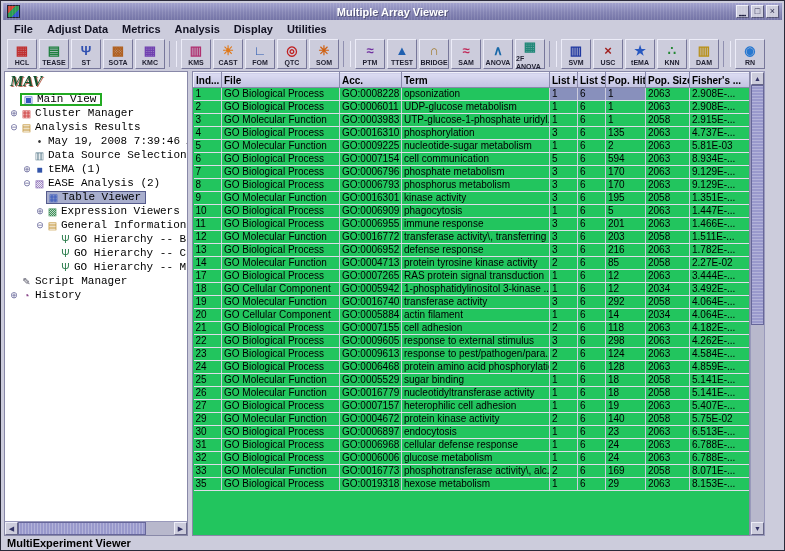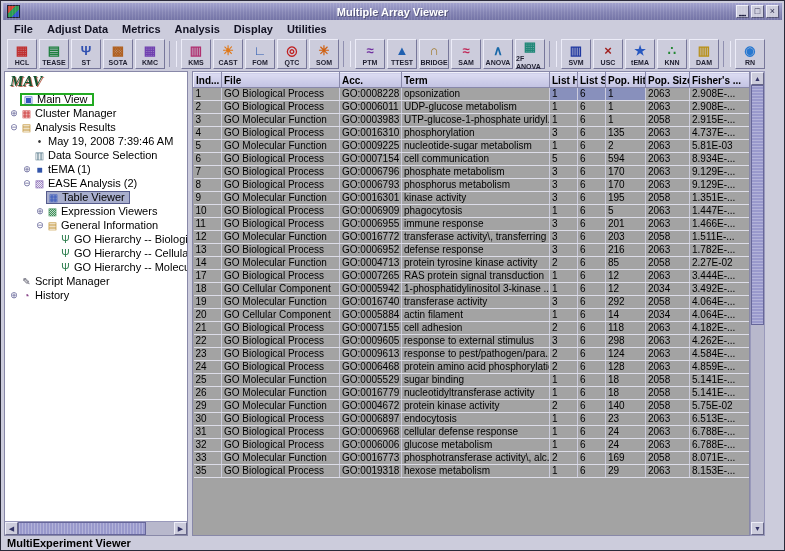--- a/index.html
+++ b/index.html
@@ -43,42 +43,42 @@
 
   
   .treepanel{position:absolute;left:1px;top:0;width:184px;bottom:0;background:#ffffff;border:1px solid #8888a8;box-sizing:border-box;overflow:hidden;}
   .logo{font-family:"Liberation Serif",serif;font-style:italic;font-weight:bold;font-size:15px;color:#14532d;padding:1px 5px 2px 5px;text-shadow:1px 1px 0 #bb6655;}
   .tree-row{height:14px;display:flex;align-items:center;font-size:11px;white-space:nowrap;color:#000;}
   .toggle{width:12px;font-size:9px;line-height:10px;color:#666699;text-align:center;flex:0 0 auto;}
   .nicon{width:13px;font-size:10px;line-height:11px;text-align:center;flex:0 0 auto;}
   .node{display:inline-flex;align-items:center;height:13px;box-sizing:border-box;padding-right:2px;}
   .node.green{border:2px solid #22aa22;}
   .node.sel{background:#a8aecd;border:1px solid #555b8c;}
-  .tree-label{padding:0 2px;}
+  .tree-label{padding:0 2px;font-family:Liberation Mono, monospace;}
 
   
   .i-main-view-icon{color:#3355bb}.i-cluster-manager-icon{color:#cc3333}.i-analysis-results-icon{color:#bb8822}
   .i-bullet-icon{color:#333333}.i-data-source-icon{color:#557788}.i-tema-node-icon{color:#3355aa}
   .i-ease-analysis-icon{color:#7755aa}.i-table-viewer-icon{color:#3355bb}.i-expression-viewers-icon{color:#33884f}
   .i-general-information-icon{color:#bb8822}.i-go-hierarchy-icon{color:#227744}.i-script-manager-icon{color:#555566}
   .i-history-icon{color:#884488}
 
   
   .hscroll{position:absolute;left:0;right:0;bottom:0;height:13px;background:#ccccdc;border-top:1px solid #9999bb;display:flex;}
   .sarrow{width:13px;height:100%;font-size:7px;color:#333366;display:flex;align-items:center;justify-content:center;
     background:#ccccdc;border:1px solid;border-color:#eeeef8 #666688 #666688 #eeeef8;box-sizing:border-box;flex:0 0 auto;}
   .htrack{flex:1;background:#b8b8cc;position:relative;}
   .hthumb{position:absolute;left:0;top:0;bottom:0;width:82%;background:#9999cc;border:1px solid #666699;box-sizing:border-box;
     background-image:repeating-linear-gradient(90deg,rgba(255,255,255,.25) 0 1px,transparent 1px 3px);}
 
   
   .divider{position:absolute;left:185px;top:0;width:4px;bottom:0;background:#ccccdc;}
 
   
-  .tablewrap{position:absolute;left:189px;top:0;width:558px;bottom:0;background:#a3a3a3;border:1px solid #8888a8;box-sizing:border-box;overflow:hidden;}
+  .tablewrap{position:absolute;left:189px;top:0;width:558px;bottom:0;background:#22c55e;border:1px solid #8888a8;box-sizing:border-box;overflow:hidden;}
   table{border-collapse:collapse;table-layout:fixed;width:556px;font-size:10px;}
   th{height:14px;background:linear-gradient(180deg,#dcdcf2,#c2c2e2);border:1px solid;border-color:#f0f0fa #8888aa #8888aa #f0f0fa;
     font-weight:bold;font-size:10px;text-align:left;padding:0 2px;white-space:nowrap;overflow:hidden;color:#000;}
   td{height:12px;padding:0 2px;border-right:1px solid #ccccdd;border-bottom:1px solid #dddde8;
     white-space:nowrap;overflow:hidden;color:#000;line-height:12px;}
   td.selcell{background:#8890bc;}
 
   
   .vscroll{position:absolute;left:747px;top:0;width:15px;bottom:0;background:#ccccdc;border:1px solid #9999bb;box-sizing:border-box;display:flex;flex-direction:column;}
   .vscroll .sarrow{width:100%;height:13px;}
@@ -617,20 +617,31 @@
               <td>GO Molecular Function</td>
               <td>GO:0016779</td>
               <td>nucleotidyltransferase activity</td>
               <td>1</td>
               <td>6</td>
               <td>18</td>
               <td>2058</td>
               <td>5.141E-...</td>
             </tr>
             <tr class="trow">
+              <td>27</td>
+              <td>GO Biological Process</td>
+              <td>GO:0007157</td>
+              <td>heterophilic cell adhesion</td>
+              <td>1</td>
+              <td>6</td>
+              <td>19</td>
+              <td>2063</td>
+              <td>5.407E-...</td>
+            </tr>
+            <tr class="trow">
               <td>29</td>
               <td>GO Molecular Function</td>
               <td>GO:0004672</td>
               <td>protein kinase activity</td>
               <td>2</td>
               <td>6</td>
               <td>140</td>
               <td>2058</td>
               <td>5.75E-02</td>
             </tr>

